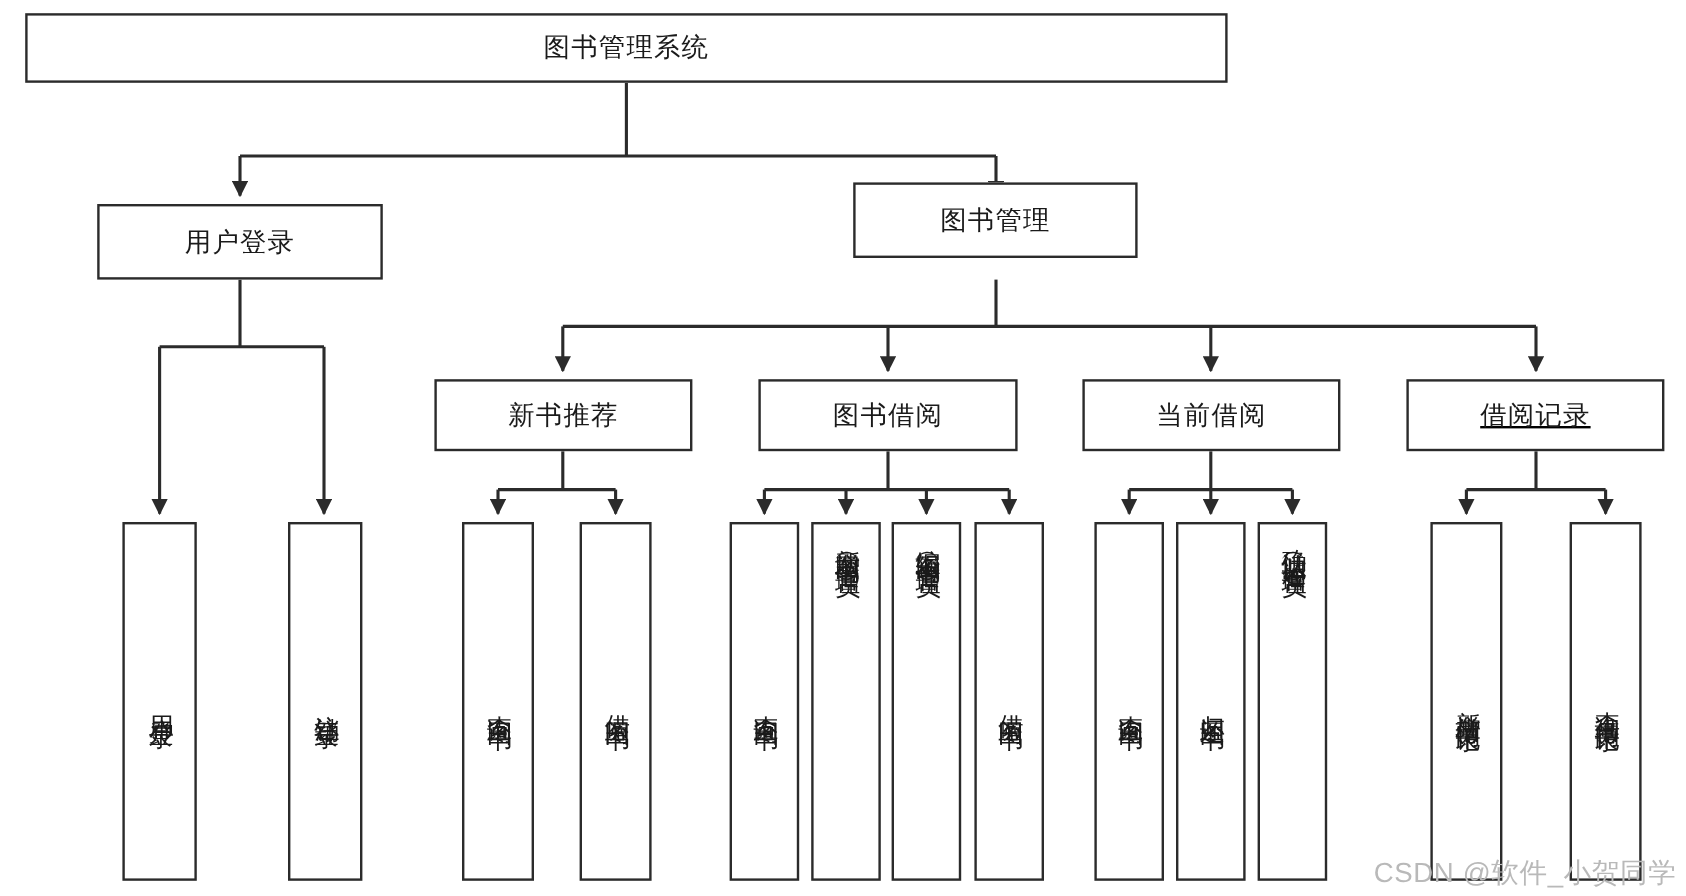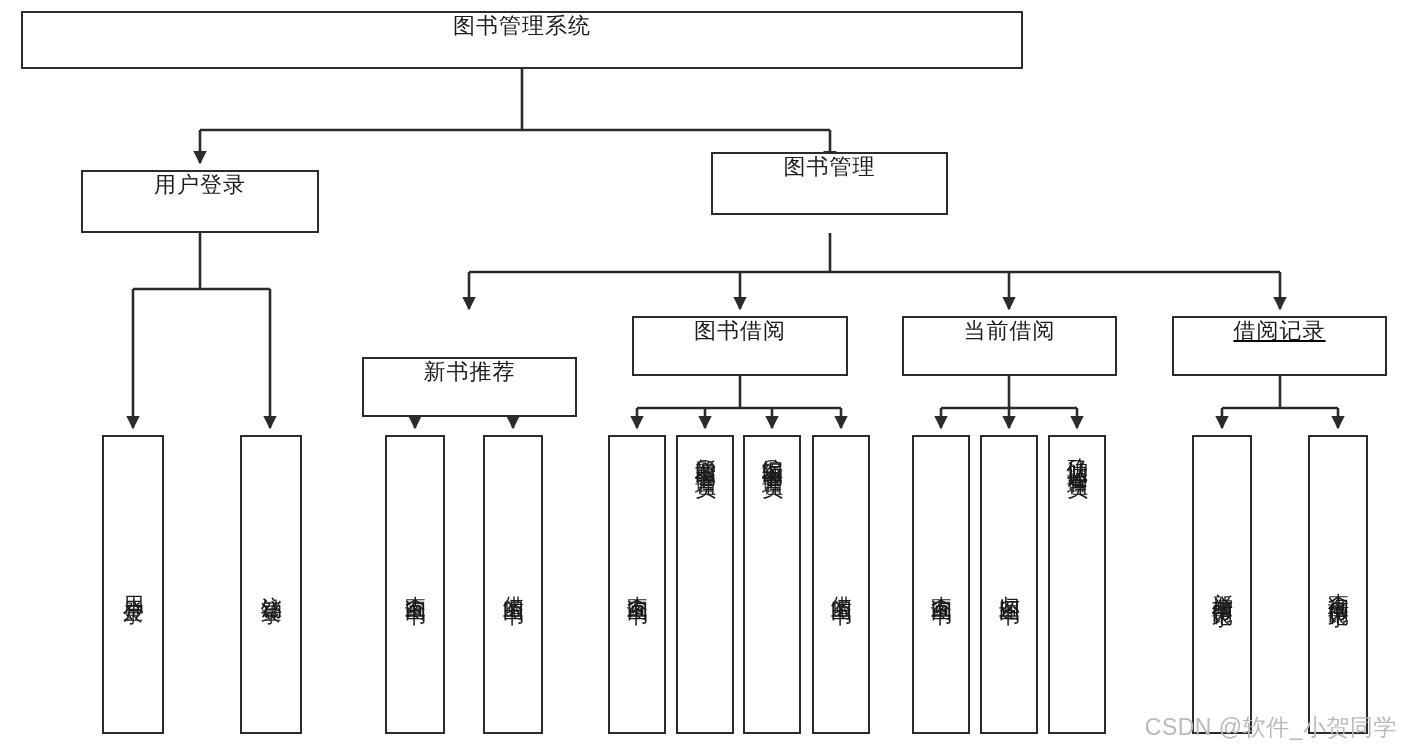--- a/index.html
+++ b/index.html
@@ -23,20 +23,21 @@
     top: 0;
     width: 1405px;
     height: 747px;
   }
   .node {
     position: absolute;
     box-sizing: border-box;
     background: #ffffff;
     border: 2.5px solid #2b2b2b;
     display: flex;
+    align-items: center;
     justify-content: center;
     z-index: 2;
   }
   .node .label {
     color: #1a1a1a;
     line-height: 1.18;
     text-align: center;
     white-space: nowrap;
   }
   .node.horizontal .label {
@@ -130,21 +131,21 @@
     <span class="label">图书管理系统</span>
   </div>
 
   <div class="node horizontal" style="left:81px; top:170px; width:238px; height:63px;">
     <span class="label">用户登录</span>
   </div>
   <div class="node horizontal" style="left:711px; top:152px; width:237px; height:63px;">
     <span class="label">图书管理</span>
   </div>
 
-  <div class="node horizontal" style="left:362px; top:316px; width:215px; height:60px;margin-top:41px;">
+  <div class="node horizontal" style="left:362px; top:316px; width:215px; height:60px;">
     <span class="label">新书推荐</span>
   </div>
   <div class="node horizontal" style="left:902px; top:316px; width:215px; height:60px;">
     <span class="label">当前借阅</span>
   </div>
   <div class="node horizontal" style="left:632px; top:316px; width:216px; height:60px;">
     <span class="label">图书借阅</span>
   </div>
   <div class="node horizontal" style="left:1172px; top:316px; width:215px; height:60px;text-decoration:underline;">
     <span class="label">借阅记录</span>

